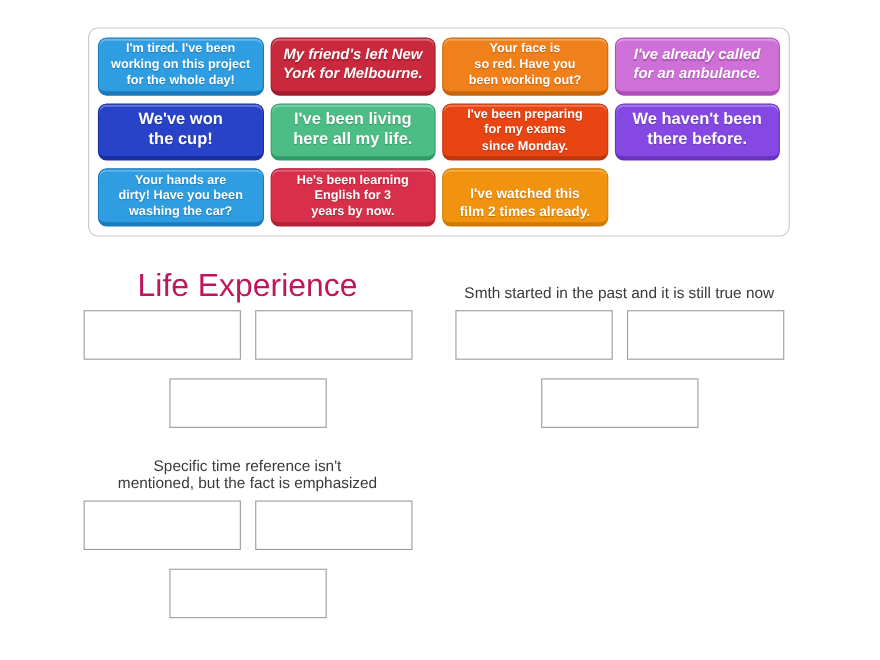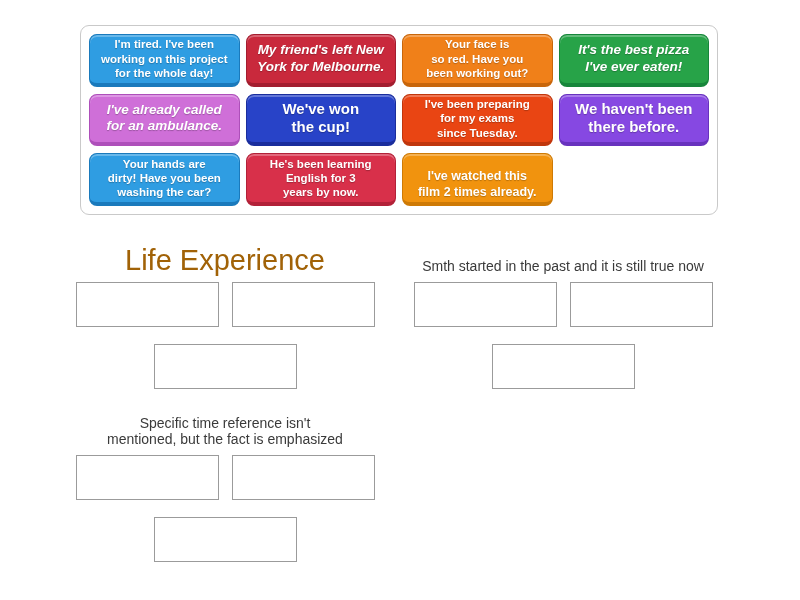--- a/index.html
+++ b/index.html
@@ -82,21 +82,21 @@
   }
   .group-title {
     margin: 0;
     font-weight: normal;
     text-align: center;
     white-space: pre-line;
   }
   .title-large {
     font-size: 29px;
     line-height: 1.15;
-    color: #a16207;
+    color: #be185d;
     padding-bottom: 5px;
   }
   .title-small {
     font-size: 14px;
     line-height: 1.18;
     color: #3a3a3a;
     padding-bottom: 7px;
   }
 
   .slot-row {
@@ -125,36 +125,36 @@
   </div>
       <div class="card" data-size="l" style="--c: #C9293C; --d: #A31D2F;">
     <span class="card-label">My friend's left New
 York for Melbourne.</span>
   </div>
       <div class="card" data-size="s" style="--c: #F08019; --d: #C8660B;">
     <span class="card-label">Your face is
 so red. Have you
 been working out?</span>
   </div>
-      <div class="card" data-size="l" style="--c: #27A348; --d: #17863B;">
-    <span class="card-label">It's the best pizza
-I've ever eaten!</span>
-  </div>
       <div class="card" data-size="l" style="--c: #CF6FD8; --d: #AE4FBA;">
     <span class="card-label">I've already called
 for an ambulance.</span>
   </div>
       <div class="card" data-size="xl" style="--c: #2843C8; --d: #1A2D9C;">
     <span class="card-label">We've won
 the cup!</span>
   </div>
+      <div class="card" data-size="xl" style="--c: #4CBD85; --d: #2F9C67;">
+    <span class="card-label">I've been living
+here all my life.</span>
+  </div>
       <div class="card" data-size="s" style="--c: #E94513; --d: #C0360C;">
     <span class="card-label">I've been preparing
 for my exams
-since Tuesday.</span>
+since Monday.</span>
   </div>
       <div class="card" data-size="xl" style="--c: #8648E2; --d: #6832BE;">
     <span class="card-label">We haven't been
 there before.</span>
   </div>
       <div class="card" data-size="s" style="--c: #2F9DE2; --d: #1A7ABC;">
     <span class="card-label">Your hands are
 dirty! Have you been
 washing the car?</span>
   </div>

